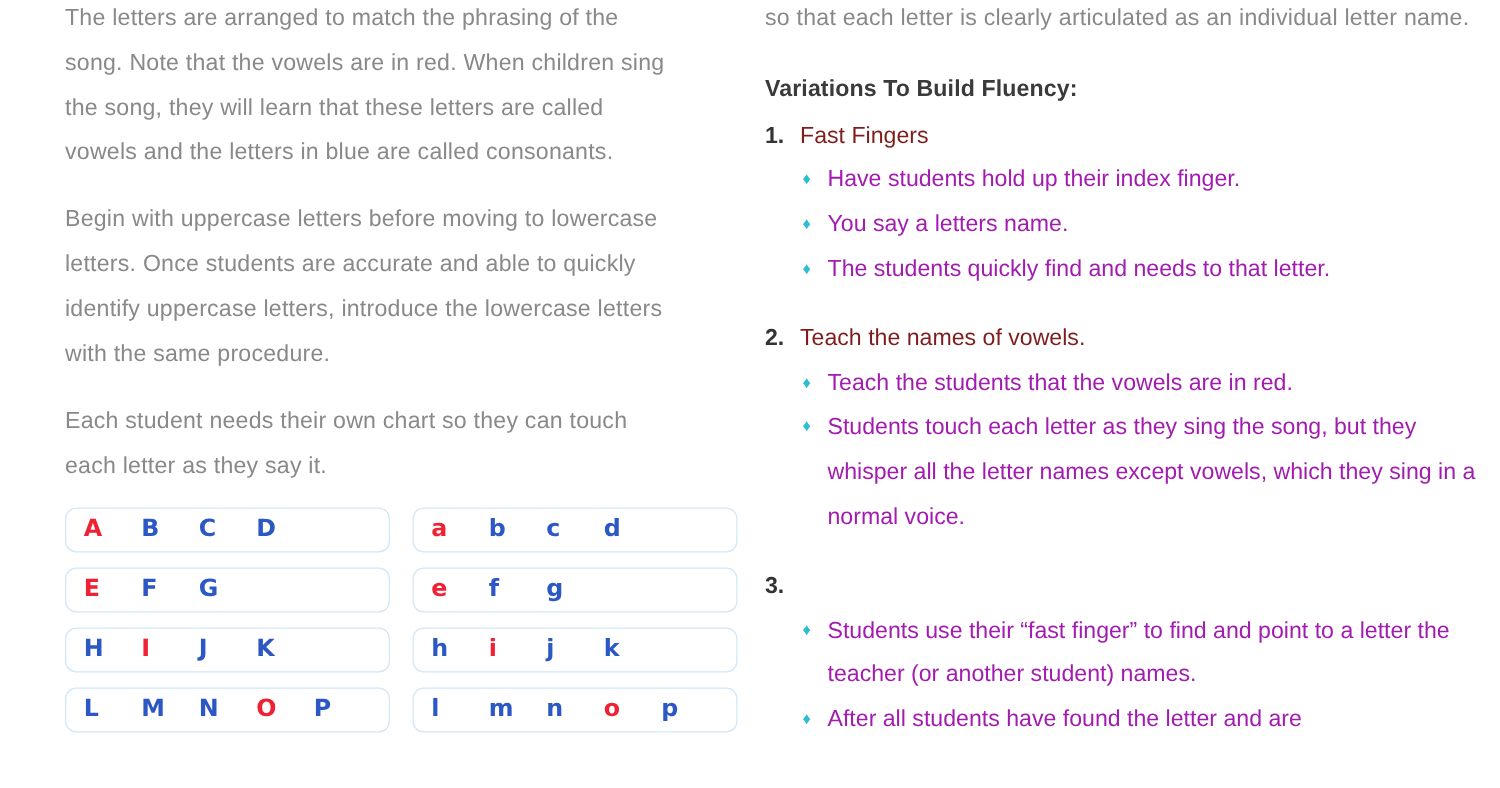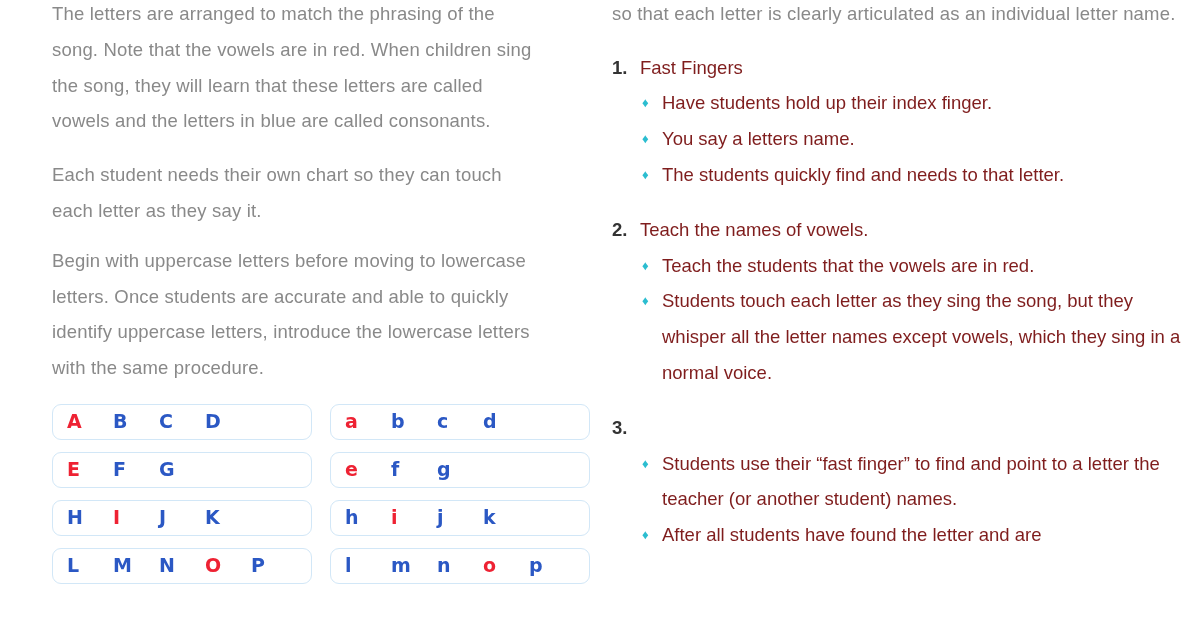--- a/index.html
+++ b/index.html
@@ -104,21 +104,21 @@
   .bullet-glyph {
     flex: 0 0 22px;
     width: 22px;
     color: #2bbdd0;
     font-size: 13px;
     line-height: 35.6px;
     text-align: left;
     padding-left: 2px;
   }
   .bullet-text {
-    color: #7f1d1d;
+    color: #a21caf;
     font-size: 18.5px;
     line-height: 35.6px;
     font-weight: 400;
     flex: 1;
   }
 
   
   .charts {
     display: flex;
     gap: 18px;
@@ -149,23 +149,23 @@
 </style>
 </head>
 <body>
 
 <div class="page">
 
   <div class="column col-left">
 
     <p class="para first">The letters are arranged to match the phrasing of the song. Note that the vowels are in red. When children sing the song, they will learn that these letters are called vowels and the letters in blue are called consonants.</p>
 
+    <p class="para">Begin with uppercase letters before moving to lowercase letters. Once students are accurate and able to quickly identify uppercase letters, introduce the lowercase letters with the same procedure.</p>
+
     <p class="para para-tight">Each student needs their own chart so they can touch each letter as they say it.</p>
-
-    <p class="para">Begin with uppercase letters before moving to lowercase letters. Once students are accurate and able to quickly identify uppercase letters, introduce the lowercase letters with the same procedure.</p>
 
     <div class="charts">
       <div class="chart-col" id="uppercase-chart">
           <div class="letter-row">
             <span class="letter vowel">A</span>
             <span class="letter consonant">B</span>
             <span class="letter consonant">C</span>
             <span class="letter consonant">D</span>
           </div>
           <div class="letter-row">
@@ -214,20 +214,21 @@
           </div>
         </div>
     </div>
 
   </div>
 
   <div class="column col-right">
 
     <p class="para first">so that each letter is clearly articulated as an individual letter name.</p>
 
+    <div class="section-heading">Variations To Build Fluency:</div>
 
     <ol class="num-list" id="variations-list">
         <li class="num-item">
           <div class="num-line">
             <span class="num-marker">1.</span>
             <span class="num-text">Fast Fingers</span>
           </div>
           <ul class="bullet-list">
             <li class="bullet-item">
               <span class="bullet-glyph">♦</span>

